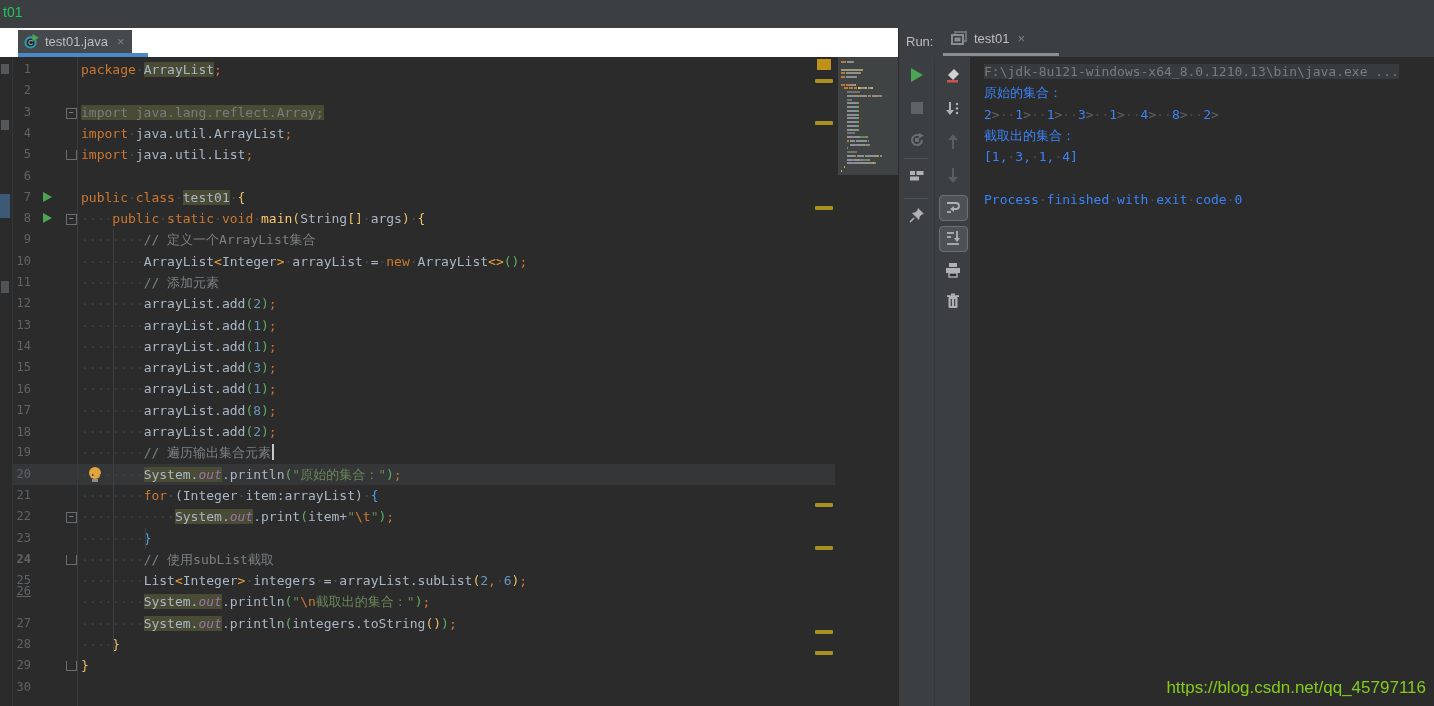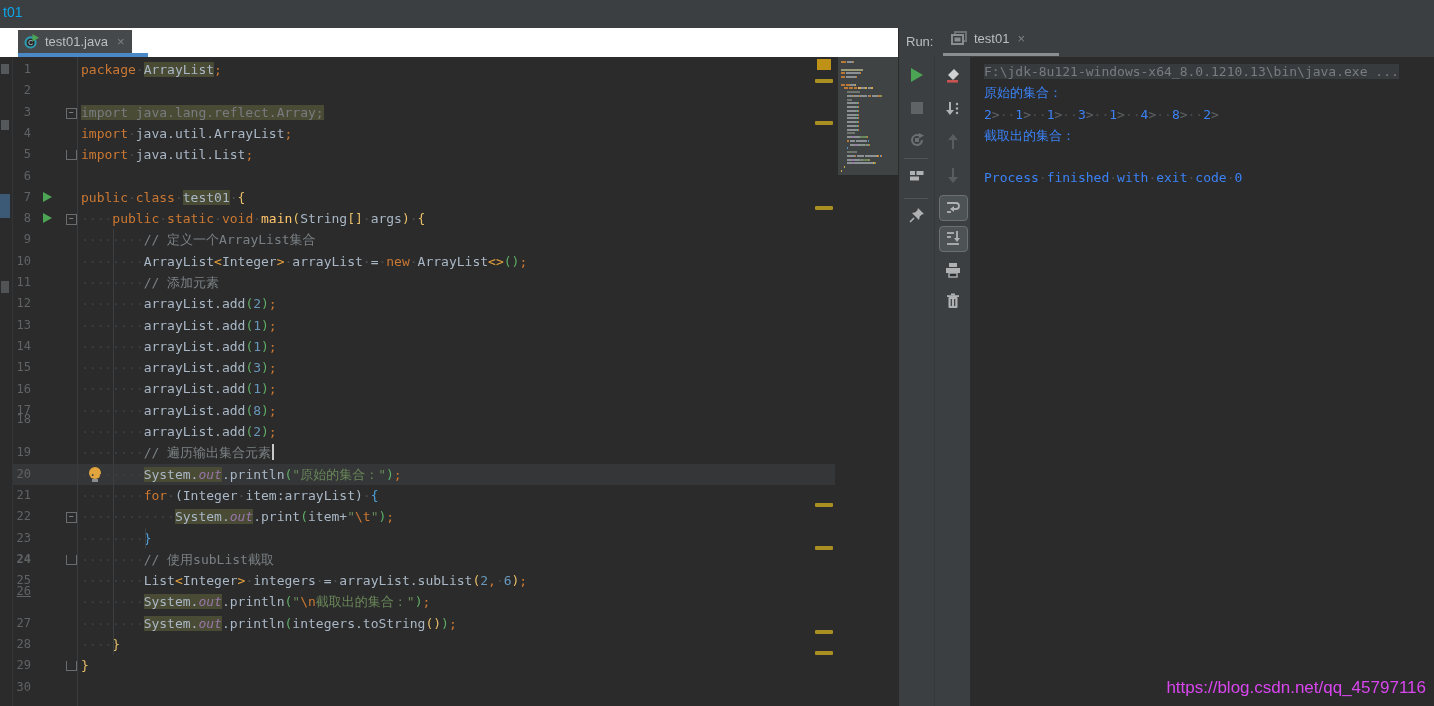--- a/index.html
+++ b/index.html
@@ -1,21 +1,21 @@
 <!DOCTYPE html>
 <html><head>
 <meta charset="utf-8">
 <style>
   html,body{margin:0;padding:0;}
   body{width:1434px;height:706px;position:relative;background:#2B2B2B;overflow:hidden;
        font-family:"DejaVu Sans Mono",monospace;}
   .abs{position:absolute;}
   
   .titlebar{left:0;top:0;width:1434px;height:28px;background:#3C3F41;border-bottom:1px solid #2E3133;}
-  .title-frag{left:3px;top:4px;color:#0ea5e9;font:14px "Liberation Sans",sans-serif;}
+  .title-frag{left:3px;top:4px;color:#22c55e;font:14px "Liberation Sans",sans-serif;}
   
   .tabbar{left:0;top:28px;width:898px;height:29px;background:#ffffff;}
   .etab{left:18px;top:2px;height:23px;background:#45494B;display:flex;align-items:center;
         padding:0 8px 0 6px;color:#BCBEC0;font:13px "Liberation Sans",sans-serif;}
   .etab .close{margin-left:9px;color:#7E8284;font:13px "Liberation Sans",sans-serif;cursor:pointer;}
   .etab-underline{left:18px;top:25px;width:130px;height:4px;background:#4A88C7;}
   
   .runheader{left:899px;top:28px;width:535px;height:29px;background:#3C3F41;}
   .run-label{left:7px;top:6px;color:#BBBDBF;font:13px "Liberation Sans",sans-serif;text-align:right;}
   .rtab{left:52px;top:3px;display:flex;align-items:center;color:#BCBEC0;font:13px "Liberation Sans",sans-serif;}
@@ -57,21 +57,21 @@
   .tbsep{position:absolute;left:5px;width:24px;height:1px;background:#515456;}
   .icon{position:absolute;left:50%;transform:translateX(-50%);width:16px;height:16px;cursor:pointer;}
   .iconbox{position:absolute;left:4px;width:27px;height:24px;background:#4D5255;
            border:1px solid #6B7073;border-radius:4px;cursor:pointer;}
   .iconbox svg{position:absolute;left:5px;top:3px;}
   .console{left:970px;top:57px;width:464px;height:649px;background:#2B2B2B;border-left:1px solid #2A2C2E;}
   .conlines{left:13px;top:4px;}
   .kline{white-space:pre;font:13px/21.3px "DejaVu Sans Mono",monospace;height:21.3px;}
   .k-cmd{color:#787C80;background:#383B3E;}
   .k-out{color:#3b82f6;} .k-tab{color:#5E6366;} .k-ws{color:#4A4E52;}
-  .watermark{right:8px;bottom:8px;color:#d946ef;font:17px "Liberation Sans",sans-serif;}
+  .watermark{right:8px;bottom:8px;color:#84cc16;font:17px "Liberation Sans",sans-serif;}
   .pslmark{position:absolute;background:#55585A;}
 </style>
 </head>
 <body>
 
 <div class="abs titlebar">
   <span class="abs title-frag">t01</span>
 </div>
 
 <div class="abs tabbar">
@@ -127,21 +127,21 @@
       <div class="gfo" style="top: 155.1px;">−</div>
       <div class="gnum" style="top: 170.4px;">9</div>
       <div class="gnum" style="top: 191.7px;">10</div>
       <div class="gnum" style="top: 213px;">11</div>
       <div class="gnum" style="top: 234.3px;">12</div>
       <div class="gnum" style="top: 255.6px;">13</div>
       <div class="gnum" style="top: 276.9px;">14</div>
       <div class="gnum" style="top: 298.2px;">15</div>
       <div class="gnum" style="top: 319.5px;">16</div>
       <div class="gnum" style="top: 340.8px;">17</div>
-      <div class="gnum" style="top: 350px;">18</div>
+      <div class="gnum" style="top: 363px;">18</div>
       <div class="gnum" style="top: 383.4px;">19</div>
       <div class="gnum" style="top: 404.7px;">20</div>
       <div class="bulb" style="top: 407.7px;"></div>
       <div class="gnum" style="top: 426px;">21</div>
       <div class="gnum" style="top: 447.3px;">22</div>
       <div class="gfo" style="top: 453.3px;">−</div>
       <div class="gnum" style="top: 468.6px;">23</div>
       <div class="gnum" style="top: 489.9px; font-weight: bold;">24</div>
       <div class="gfe" style="top: 495.9px;"></div>
       <div class="gnum" style="top: 511.2px;">25</div>
@@ -409,18 +409,19 @@
     <line x1="9.7" y1="6" x2="9.7" y2="13" stroke="#3C3F41" stroke-width="1.2"></line>
     </svg>
 </div>
 
 <div class="abs console">
   <div class="abs conlines" id="conlines">
       <div class="kline"><span class="k-cmd">F:\jdk-8u121-windows-x64_8.0.1210.13\bin\java.exe ...</span></div>
       <div class="kline"><span class="k-out">原始的集合：</span></div>
       <div class="kline"><span class="k-out">2</span><span class="k-tab">&gt;</span><span class="k-ws">··</span><span class="k-out">1</span><span class="k-tab">&gt;</span><span class="k-ws">··</span><span class="k-out">1</span><span class="k-tab">&gt;</span><span class="k-ws">··</span><span class="k-out">3</span><span class="k-tab">&gt;</span><span class="k-ws">··</span><span class="k-out">1</span><span class="k-tab">&gt;</span><span class="k-ws">··</span><span class="k-out">4</span><span class="k-tab">&gt;</span><span class="k-ws">··</span><span class="k-out">8</span><span class="k-tab">&gt;</span><span class="k-ws">··</span><span class="k-out">2</span><span class="k-tab">&gt;</span></div>
       <div class="kline"><span class="k-out">截取出的集合：</span></div>
+      <div class="kline"><span class="k-out">[1,</span><span class="k-ws">·</span><span class="k-out">3,</span><span class="k-ws">·</span><span class="k-out">1,</span><span class="k-ws">·</span><span class="k-out">4]</span></div>
       <div class="kline"></div>
       <div class="kline"><span class="k-out">Process</span><span class="k-ws">·</span><span class="k-out">finished</span><span class="k-ws">·</span><span class="k-out">with</span><span class="k-ws">·</span><span class="k-out">exit</span><span class="k-ws">·</span><span class="k-out">code</span><span class="k-ws">·</span><span class="k-out">0</span></div>
     </div>
 </div>
 
 <div class="abs watermark">https://blog.csdn.net/qq_45797116</div>
 
 </body></html>

